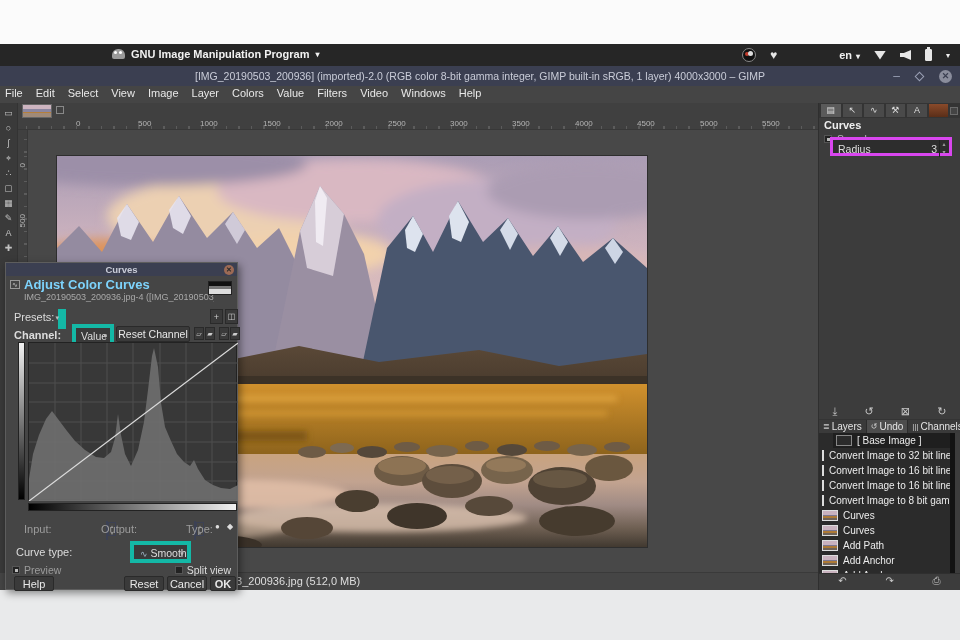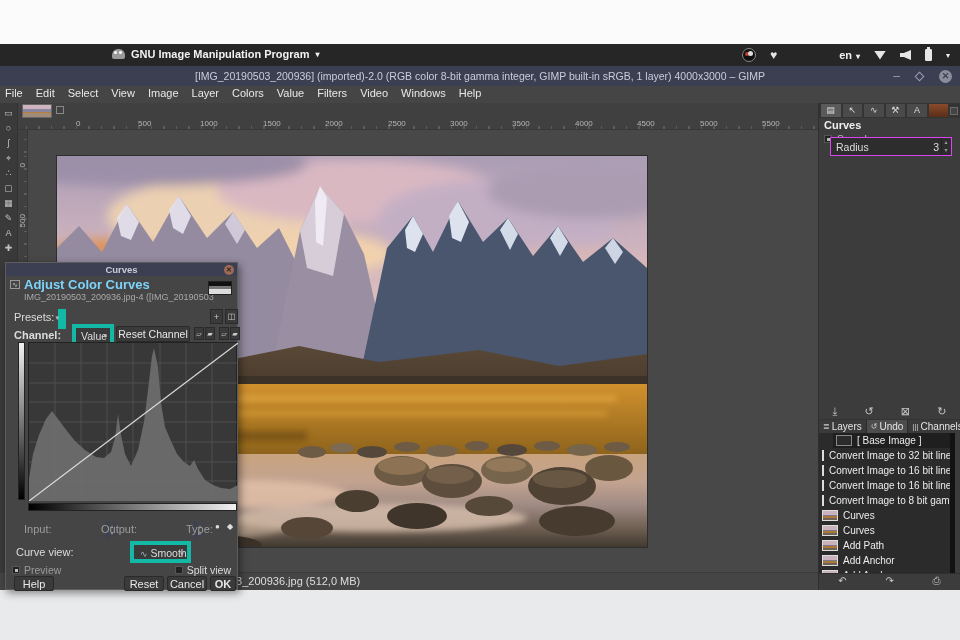--- a/index.html
+++ b/index.html
@@ -56,21 +56,21 @@
   #rpanel { left:818px; top:103px; width:142px; height:487px; background:#3c3c3c; border-left:1px solid #2f2f2f; }
   #docktabs-top { left:819px; top:103px; width:141px; height:15px; background:#343434; display:flex; gap:2px; padding-left:2px; align-items:center; }
   #docktabs-top .dtab { width:20px; height:13px; background:#4a4a4a; color:#ddd; font-size:9px; line-height:13px; text-align:center; }
   #docktabs-top .dtab.grad { background:linear-gradient(#8a4a2a,#5a2e18); }
   .corner-btn { width:8px; height:8px; border:1px solid #6a6a6a; background:#444; }
   #toolopts-title { left:824px; top:119px; font-size:11px; font-weight:bold; color:#efefef; }
   #sample-avg { left:824px; top:133px; display:flex; align-items:center; gap:5px; }
   .chk { width:8px; height:8px; background:#222; border:1px solid #555; position:relative; }
   .chk.on:before { content:""; position:absolute; left:2px; top:2px; width:3px; height:3px; background:#bbb; }
   #sample-avg span { font-size:10.5px; color:#b9b9b9; }
-  #radius-scale { left:830px; top:137px; width:122px; height:19px; background:#2d2d2d; border:1px solid #d946ef; color:#ddd; }
+  #radius-scale { left:830px; top:137px; width:122px; height:19px; background:#2d2d2d; border:3px solid #d946ef; color:#ddd; }
   #radius-scale .rlab { position:absolute; left:5px; top:3px; font-size:10.5px; }
   #radius-scale .rval { position:absolute; right:12px; top:3px; font-size:10.5px; }
   #radius-scale .spin { position:absolute; right:1px; top:0; width:9px; height:17px; border-left:1px solid #222; color:#999; font-size:6px; line-height:8px; text-align:center; }
 
   #dockact { left:819px; top:403px; width:141px; height:15px; display:flex; justify-content:space-around; align-items:center; }
   #dockact span { color:#c9c9c9; font-size:11px; line-height:12px; }
 
   #docktabs2 { left:819px; top:419px; width:141px; height:14px; background:#343434; display:flex; align-items:flex-end; }
   .dtab2 { height:13px; padding:0 4px; display:flex; align-items:center; gap:2px; background:#3a3a3a; border-right:1px solid #2c2c2c; }
   .dtab2.active { background:#4d4d4d; }
@@ -469,21 +469,21 @@
     
     <span class="abs dim" style="left:18px;top:260px;">Input:</span>
     <span class="abs spinbox" style="left:50px;top:259px;"><span class="sp">▴<br>▾</span></span>
     <span class="abs dim" style="left:95px;top:260px;">Output:</span>
     <span class="abs spinbox" style="left:136px;top:259px;"><span class="sp">▴<br>▾</span></span>
     <span class="abs dim" style="left:180px;top:260px;">Type:</span>
     <span class="abs" style="left:209px;top:259px;color:#ddd;font-size:8px;">●</span>
     <span class="abs" style="left:221px;top:259px;color:#ddd;font-size:8px;">◆</span>
 
     
-    <span class="abs row-label" style="left:10px;top:283px;">Curve view:</span>
+    <span class="abs row-label" style="left:10px;top:283px;">Curve type:</span>
     <span class="abs dd" style="left:70px;top:280px;width:158px;height:17px;padding:2px 0 0 6px;">
       <span style="color:#9fb6c9;font-size:9px;">∿</span>
       <span>Smooth</span>
       <span class="ch" style="top:5px;">▾</span>
     </span>
 
     
     <span class="abs" style="left:6px;top:301px;display:flex;align-items:center;gap:4px;">
       <span class="chk on"></span>
       <span class="dim" style="font-size:10.5px;">Preview</span>

